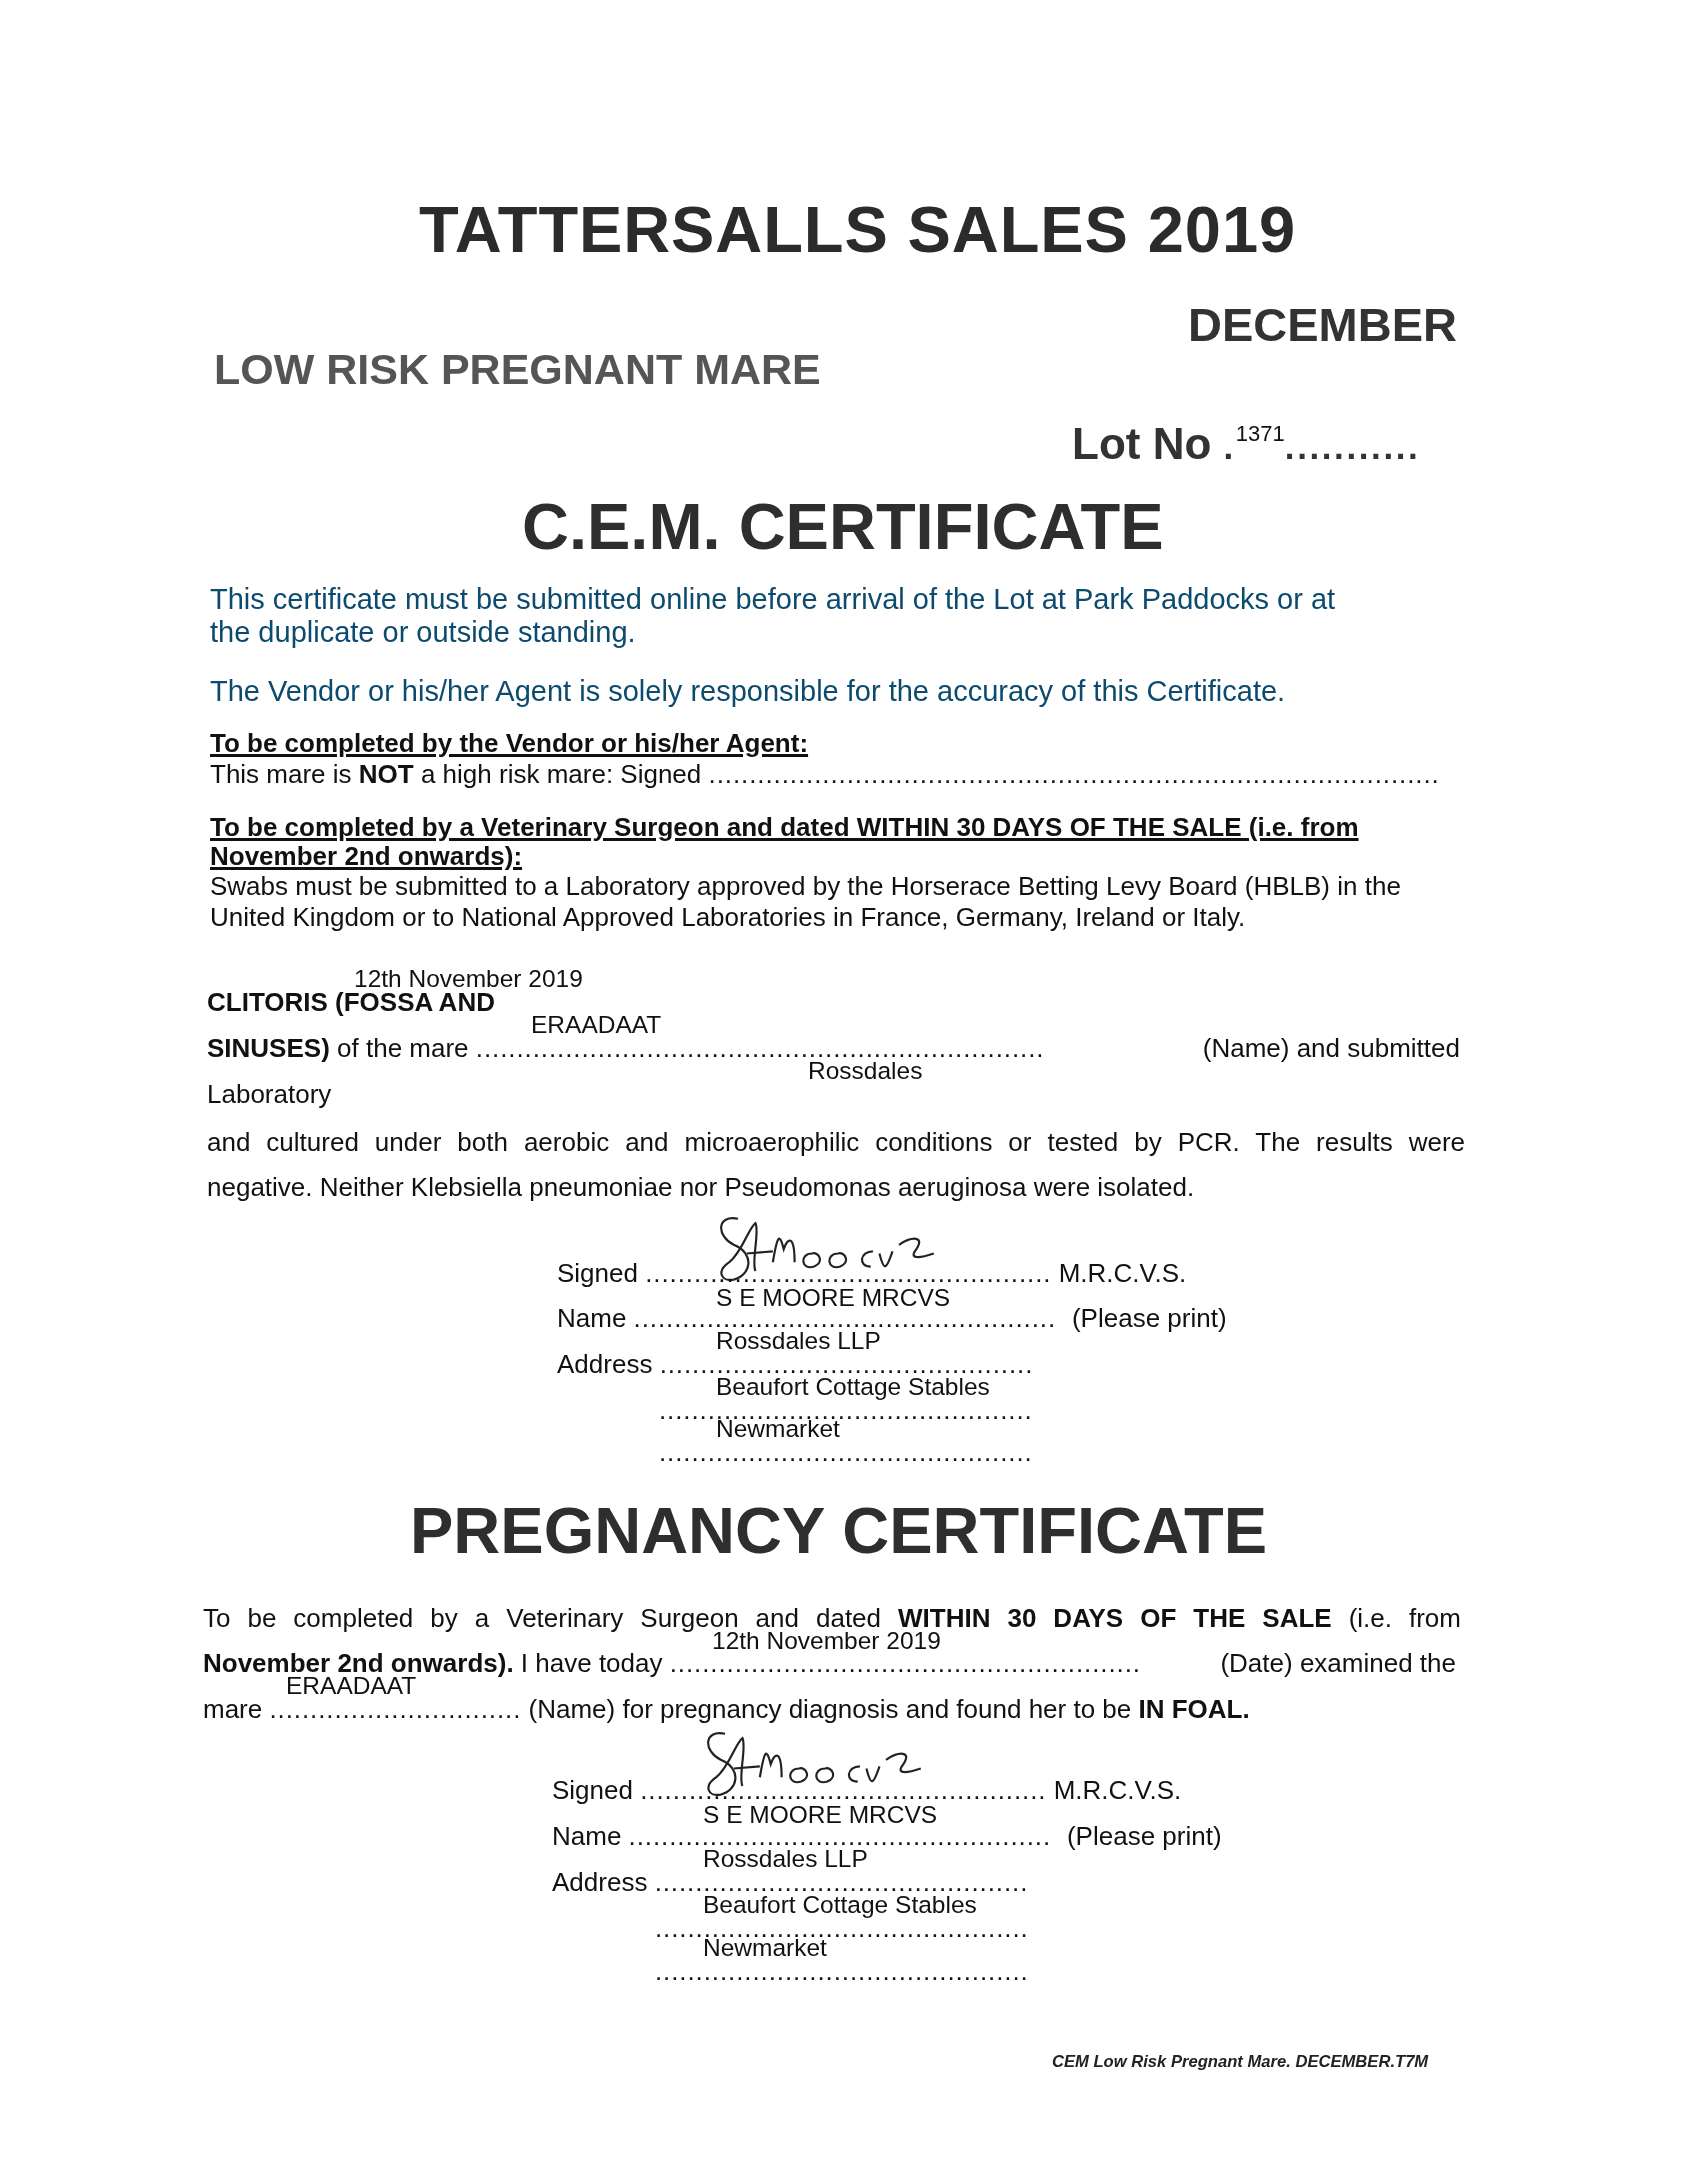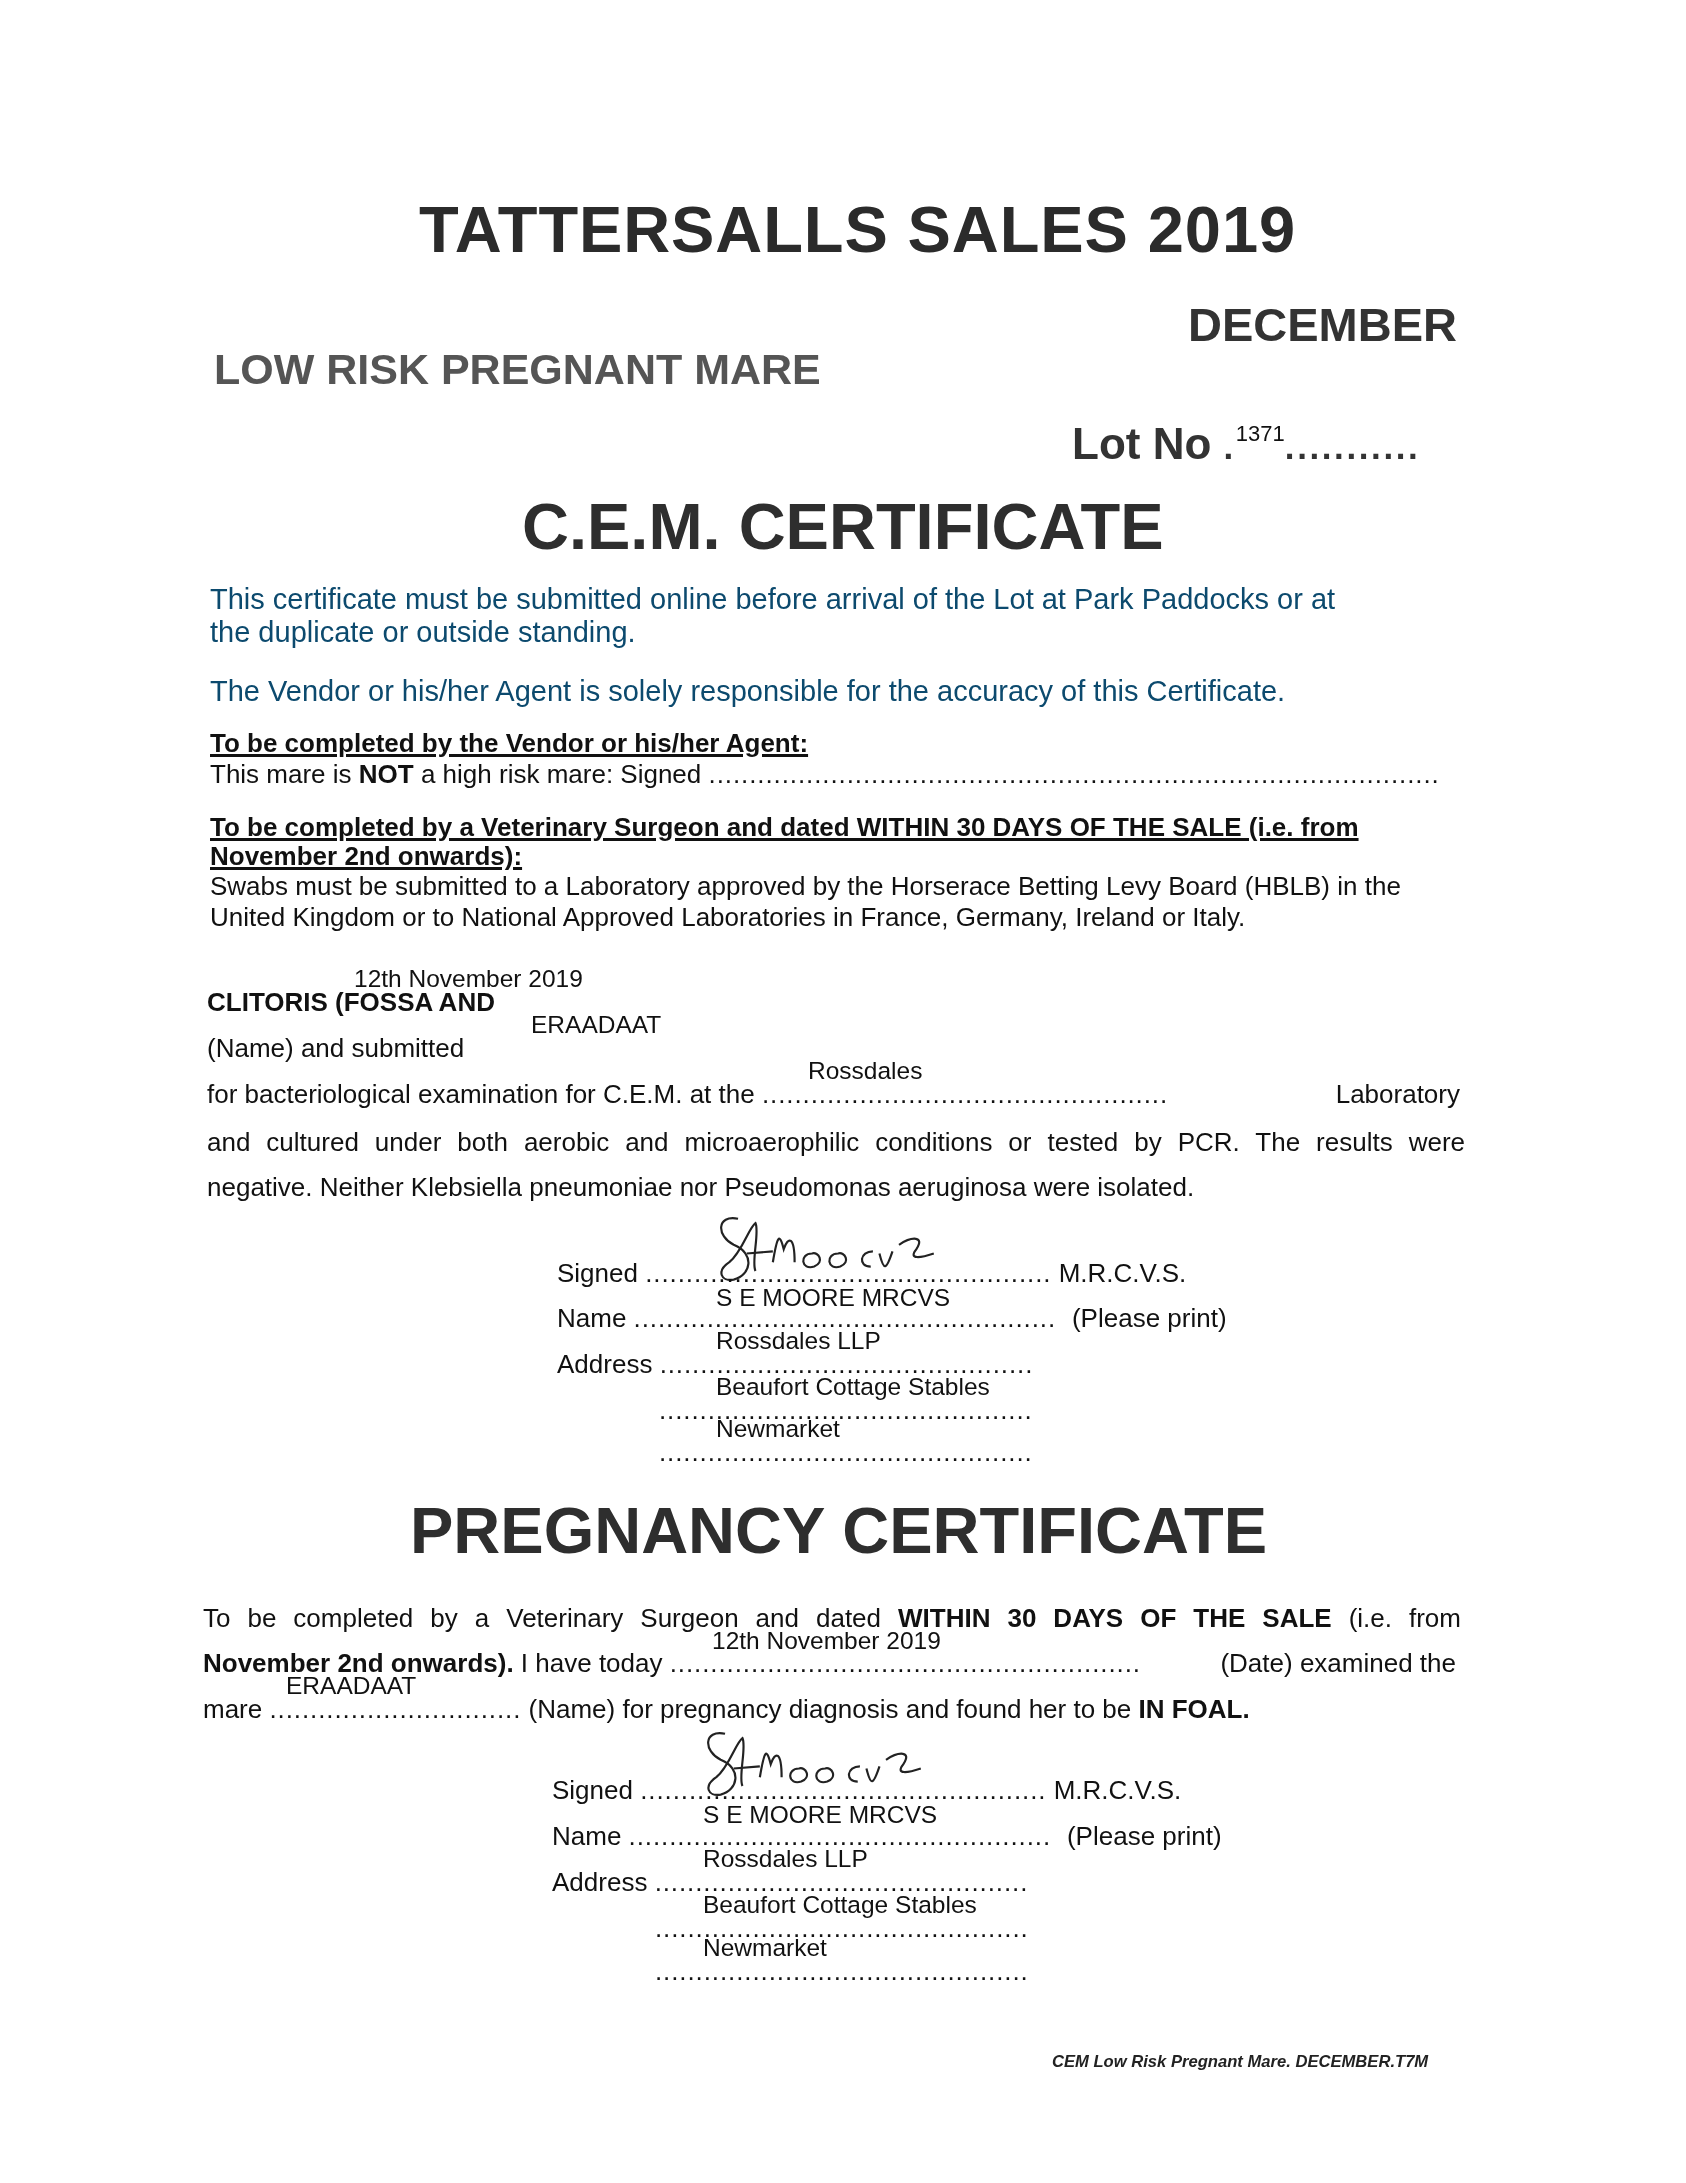--- a/index.html
+++ b/index.html
@@ -54,26 +54,26 @@
 <div class="abs body u" style="left:210px; top:841px;">November 2nd onwards):</div>
 <div class="abs body" style="left:210px; top:871px;">Swabs must be submitted to a Laboratory approved by the Horserace Betting Levy Board (HBLB) in the</div>
 <div class="abs body" style="left:210px; top:902px;">United Kingdom or to National Approved Laboratories in France, Germany, Ireland or Italy.</div>
 
 <div class="abs body justify-line" style="left:207px; top:987px;">
   <b>CLITORIS (FOSSA AND</b>
 </div>
 <div class="fill" style="left:354px; top:965px;">12th November 2019</div>
 
 <div class="abs body justify-line" style="left:207px; top:1033px;">
+  <span><b>SINUSES)</b> <span>of the mare</span> <span class="dots">......................................................................</span></span>
   <span>(Name) and submitted</span>
 </div>
 <div class="fill" style="left:531px; top:1011px;">ERAADAAT</div>
 
 <div class="abs body justify-line" style="left:207px; top:1079px;">
-  <span><span>for bacteriological examination for C.E.M. at the</span> <span class="dots">..................................................</span></span>
   <span>Laboratory</span>
 </div>
 <div class="fill" style="left:808px; top:1057px;">Rossdales</div>
 
 <div class="abs body" style="left:207px; top:1127px; width:1258px; text-align:justify; text-align-last:justify;">and cultured under both aerobic and microaerophilic conditions or tested by PCR.  The results were</div>
 <div class="abs body" style="left:207px; top:1172px;">negative.  Neither Klebsiella pneumoniae nor Pseudomonas aeruginosa were isolated.</div>
 
 <svg class="sig" style="left:707px; top:1210px;" width="297" height="87" viewBox="0 0 680 200">
   <path d="M70 20 C20 10 20 60 60 80 C110 100 100 150 60 160 C30 165 20 140 50 120 C80 95 95 40 110 30 C120 50 100 120 110 140" fill="none" stroke="#222" stroke-width="5"></path>
   <path d="M90 100 L150 95" stroke="#222" stroke-width="5" fill="none"></path>

